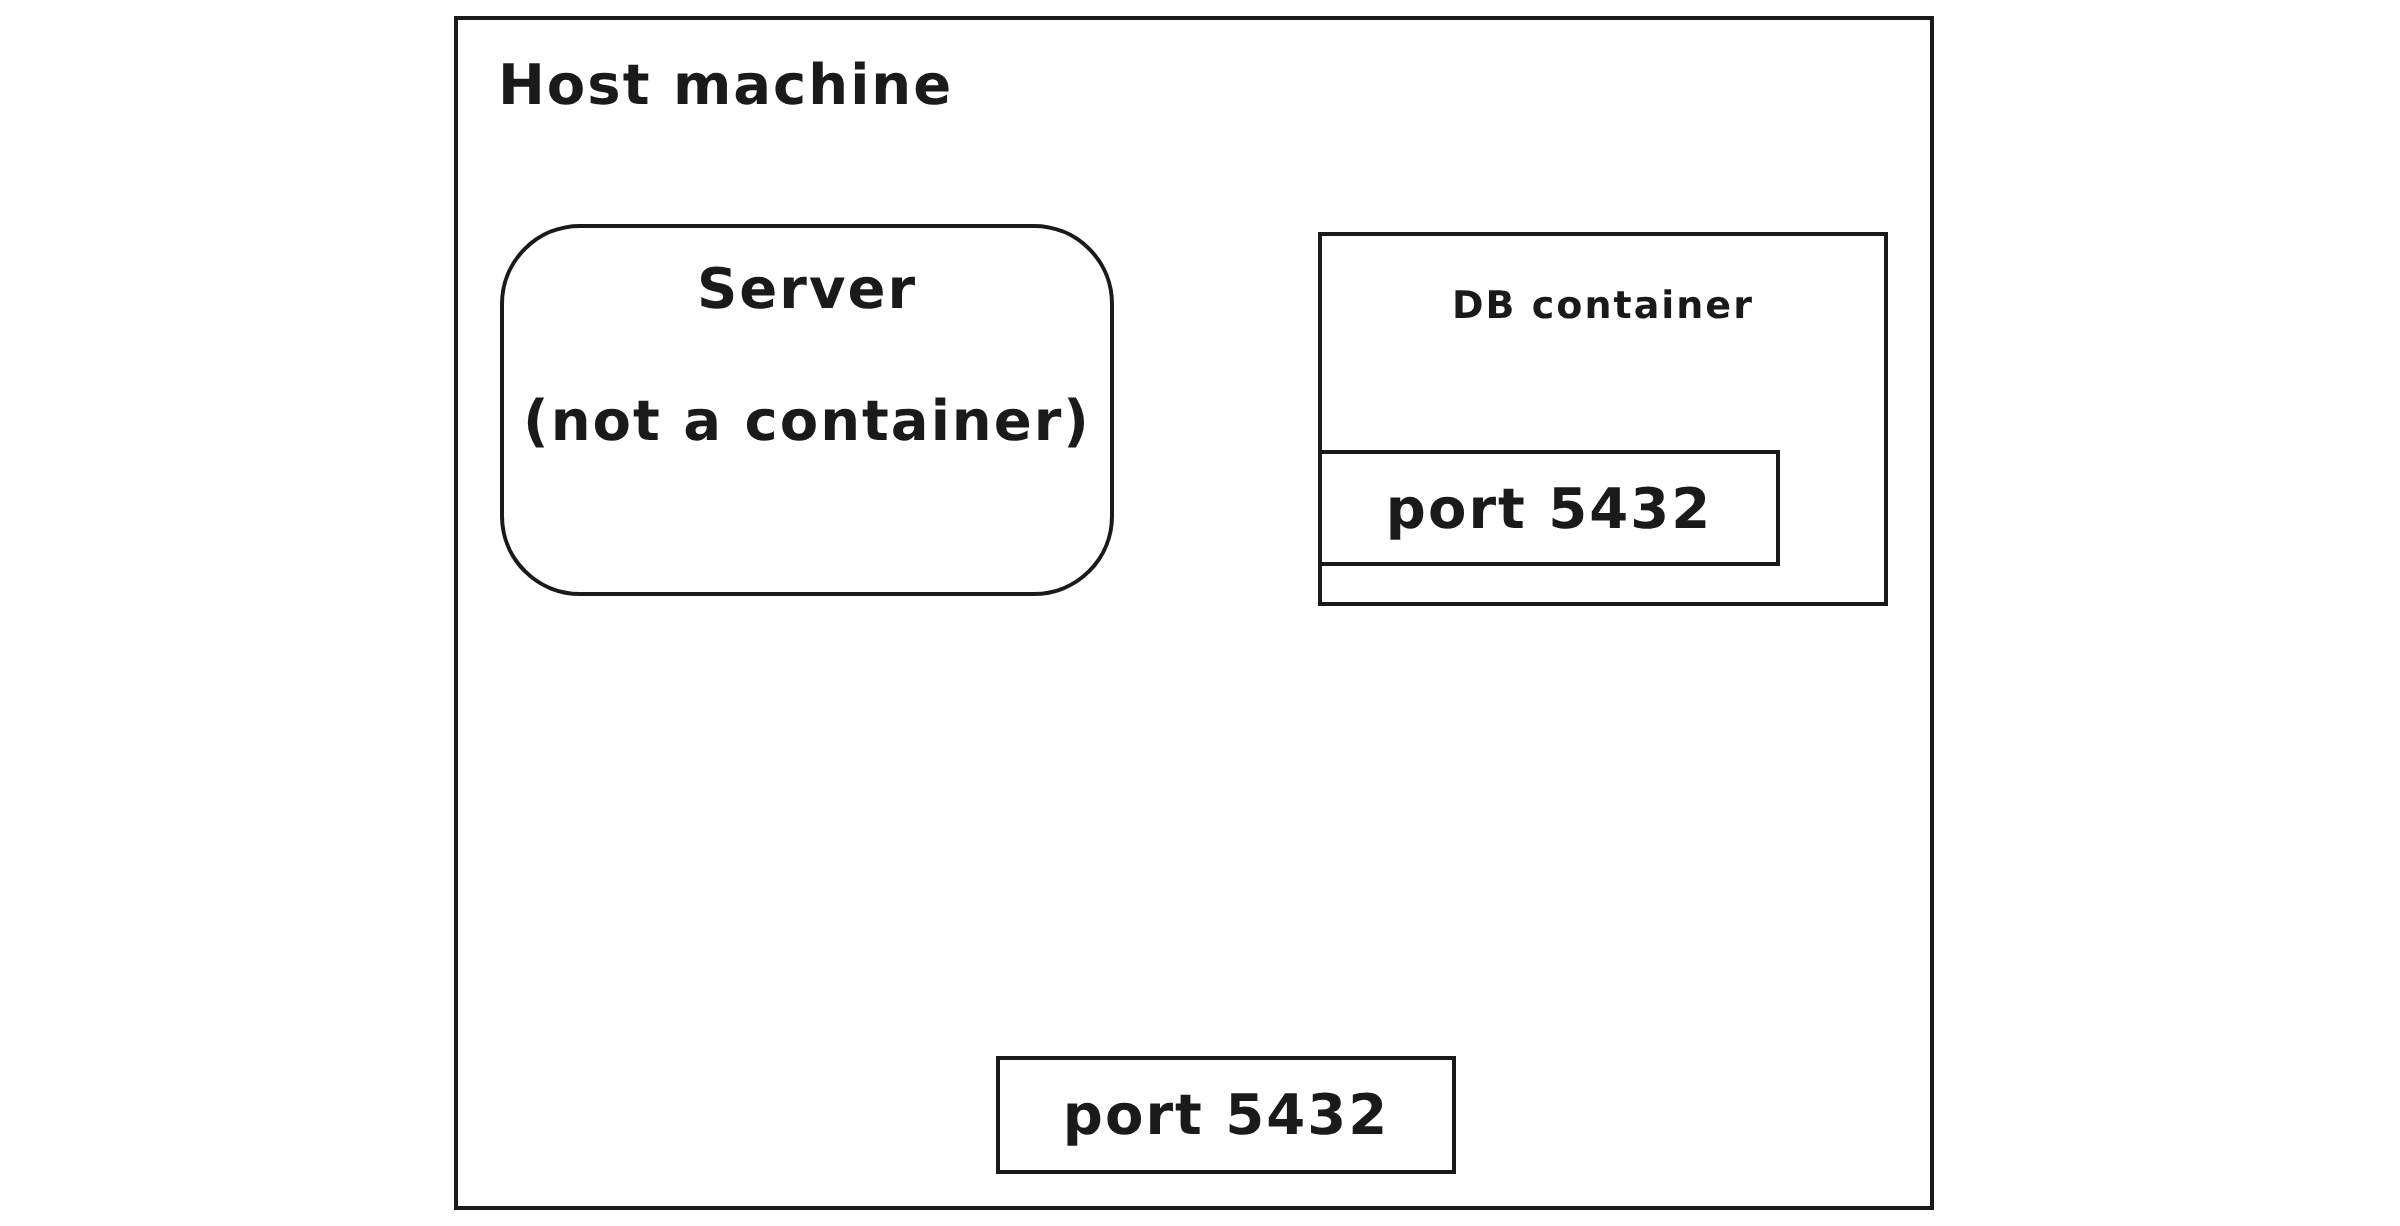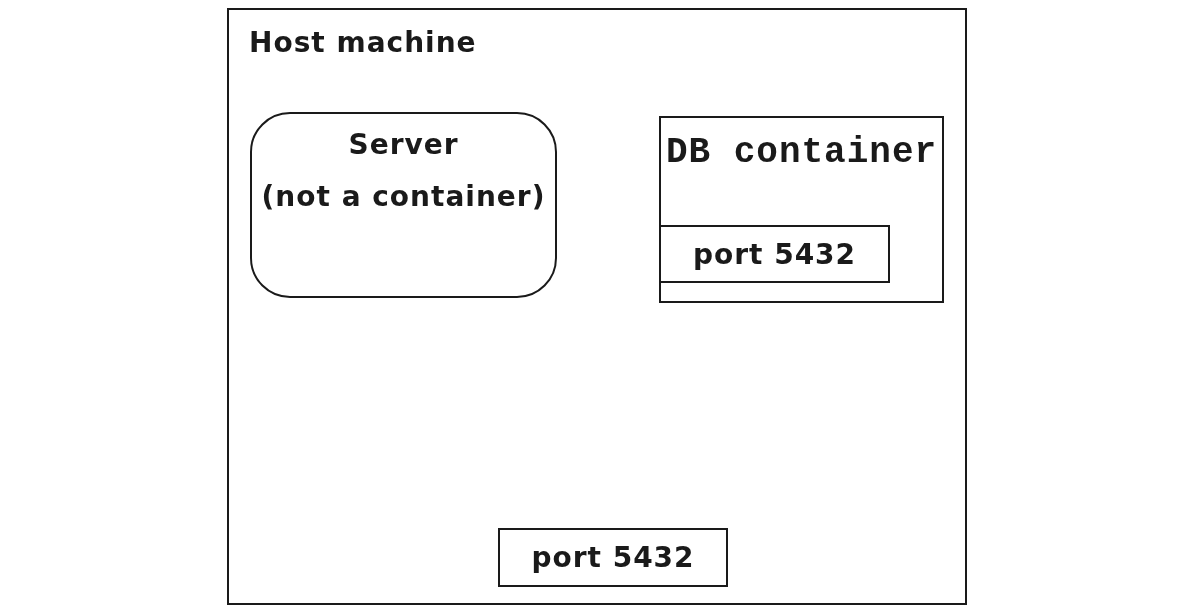--- a/index.html
+++ b/index.html
@@ -53,35 +53,34 @@
     display: flex;
     flex-direction: column;
     align-items: center;
     padding-top: 12px;
   }
   .server-box .label-line {
     font-size: 28px;
     line-height: 38px;
   }
   .server-box .label-line + .label-line {
-    margin-top: 14px;
+    margin-top: 28px;
   }
 
   
   .db-box {
     left: 659px; top: 116px;
     width: 285px; height: 187px;
   }
   .db-label {
     position: absolute;
     left: 0; right: 0; top: 16px;
     text-align: center;
-    font-size: 36px;
+    font-size: 19px;
     line-height: 38px;
-    font-family: Liberation Mono, monospace;
   }
   .db-port-box {
     left: -2px; top: 107px;
     width: 231px; height: 58px;
     display: flex;
     align-items: center;
     justify-content: center;
     font-size: 28px;
   }
 

